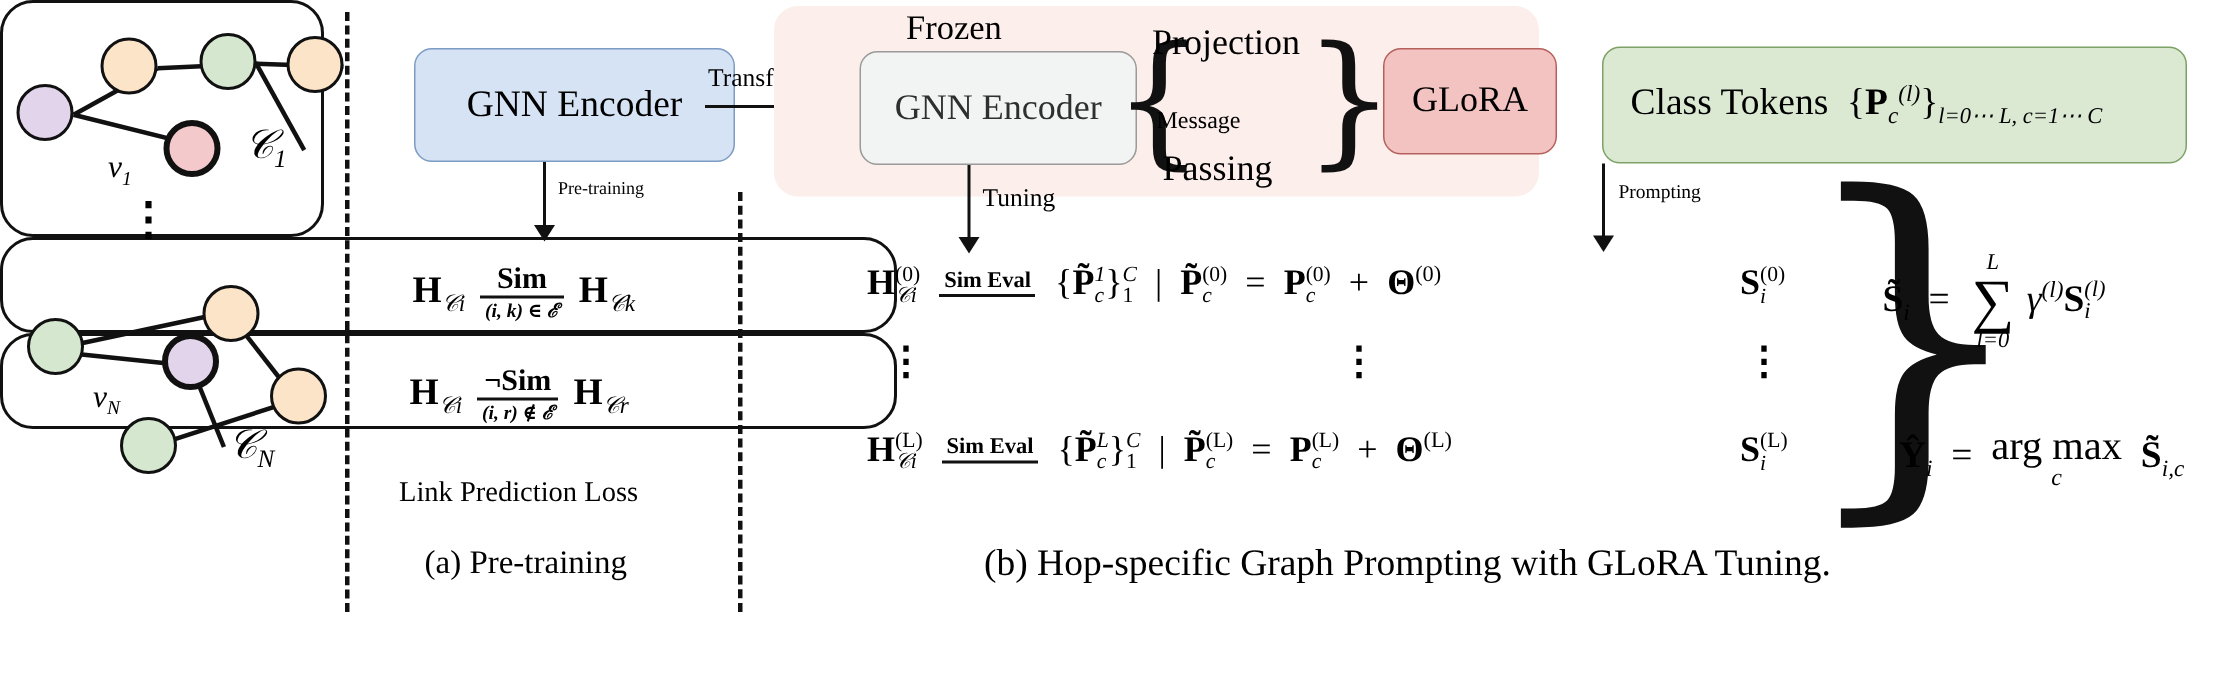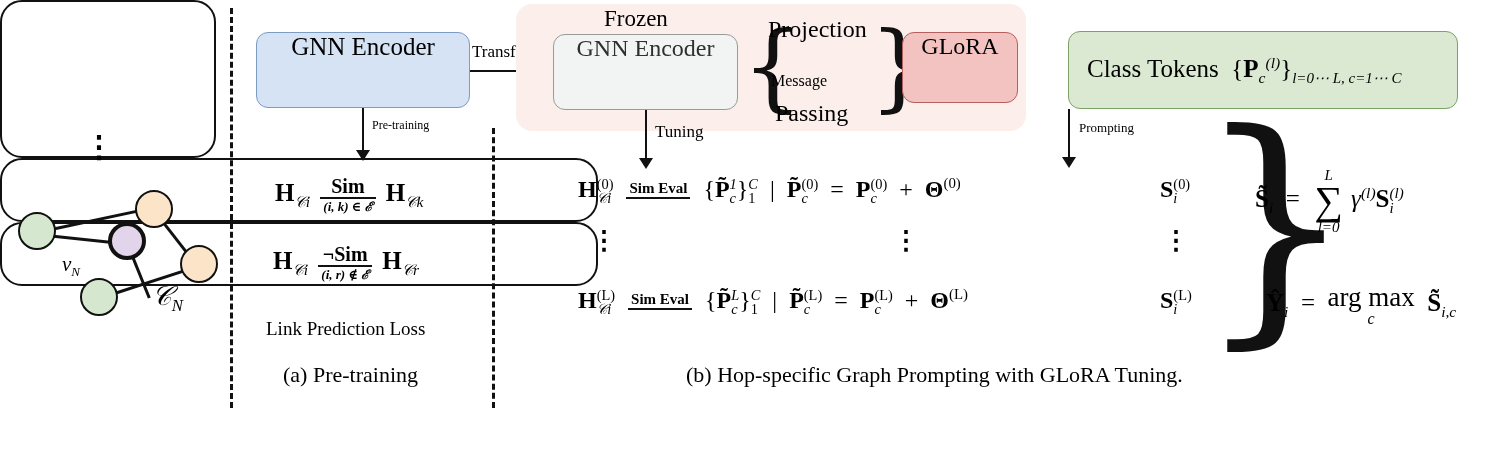--- a/index.html
+++ b/index.html
@@ -1,19 +1,19 @@
 <!DOCTYPE html>
 <html><head>
 <meta charset="utf-8">
 <style>
   html,body{margin:0;padding:0;background:#fff;}
   body{width:1490px;height:452px;position:relative;overflow:hidden;
        font-family:"Liberation Serif","DejaVu Serif",serif;color:#000;}
   .abs{position:absolute;}
-  .ctr{display:flex;align-items:flex-start;justify-content:center;text-align:center;}
+  .ctr{display:flex;align-items:center;justify-content:center;text-align:center;margin-left:20px;}
 
   
   .node{position:absolute;border-radius:50%;border:2.2px solid #111;box-sizing:border-box;}
   .node.hl{border-width:4px;}
   .edge{position:absolute;background:#111;height:2.6px;transform-origin:0 50%;}
   .glabel{position:absolute;font-style:italic;}
 
   
   .rbox{position:absolute;box-sizing:border-box;border-radius:12px;}
   .gnn-pre{background:#d5e3f4;border:1.8px solid #7c9cc4;}
@@ -53,20 +53,41 @@
   .sumwrap .bot{display:block;font-size:15px;line-height:1;font-style:italic;}
   .argwrap{display:inline-block;text-align:center;vertical-align:middle;position:relative;}
   .argwrap .top{display:block;font-size:27px;line-height:1;}
   .argwrap .bot{display:block;font-size:16px;line-height:1;font-style:italic;}
 </style>
 </head>
 <body>
 
 <div class="abs" style="left:0;top:0;width:228px;height:452px;">
 
+  <div class="abs" style="left:0;top:0;width:228px;height:130px;">
+
+    <div class="edge" style="left:49px;top:75px;width:64px;transform:rotate(-29deg);"></div>
+    <div class="edge" style="left:105px;top:44px;width:67px;transform:rotate(-2.6deg);"></div>
+    <div class="edge" style="left:171px;top:41px;width:58px;transform:rotate(1.9deg);"></div>
+    <div class="edge" style="left:171px;top:41px;width:66px;transform:rotate(61deg);"></div>
+    <div class="edge" style="left:49px;top:75px;width:99px;transform:rotate(14deg);"></div>
+
+    <div class="node" style="left:11px;top:56px;width:38px;height:38px;background:#e2d4ea;"></div>
+    <div class="node" style="left:67px;top:25px;width:38px;height:38px;background:#fce4c8;"></div>
+    <div class="node" style="left:133px;top:22px;width:38px;height:38px;background:#d5e8cf;"></div>
+    <div class="node" style="left:191px;top:24px;width:38px;height:38px;background:#fce4c8;"></div>
+    <div class="node hl" style="left:109px;top:80px;width:38px;height:38px;background:#f4c9cb;"></div>
+
+    <div class="glabel" style="left:72px;top:99px;font-size:21px;">
+      <span class="it">v</span><span class="sub2 it">1</span>
+    </div>
+    <div class="glabel" style="left:163px;top:81px;font-size:27px;">
+      <span>𝒞</span><span class="sub2 it">1</span>
+    </div>
+  </div>
 
   <div class="dots" style="left:84px;top:139px;width:24px;font-size:30px;">⋮</div>
 
   <div class="abs" style="left:0;top:0;width:228px;height:330px;">
     <div class="edge" style="left:37px;top:231px;width:116px;transform:rotate(-12deg);"></div>
     <div class="edge" style="left:37px;top:233px;width:90px;transform:rotate(6deg);"></div>
     <div class="edge" style="left:154px;top:209px;width:57px;transform:rotate(52deg);"></div>
     <div class="edge" style="left:127px;top:241px;width:60px;transform:rotate(68deg);"></div>
     <div class="edge" style="left:99px;top:297px;width:104px;transform:rotate(-18deg);"></div>
     <div class="node" style="left:18px;top:212px;width:38px;height:38px;background:#d5e8cf;"></div>
@@ -242,13 +263,13 @@
 <div class="mth" style="left:1266px;top:284px;font-size:25px;">
   <span class="bb">Ŷ</span><span class="sub2 it">i</span>
   <span>&nbsp;</span><span>=</span><span>&nbsp;</span>
   <span class="argwrap">
     <span class="top">arg max</span>
     <span class="bot">c</span>
   </span>
   <span>&nbsp;</span><span class="bb">S̃</span><span class="sub2 it">i,c</span>
 </div>
 
-<div class="cap" style="left:656px;top:362px;font-size:22px;margin-left:30px;">(b) Hop-specific Graph Prompting with GLoRA Tuning.</div>
+<div class="cap" style="left:656px;top:362px;font-size:25px;">(b) Hop-specific Graph Prompting with GLoRA Tuning.</div>
 
 </body></html>

